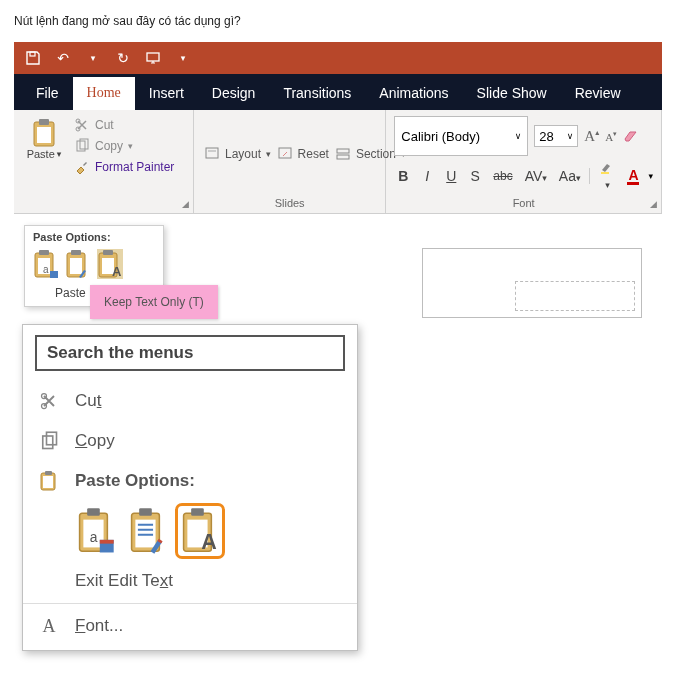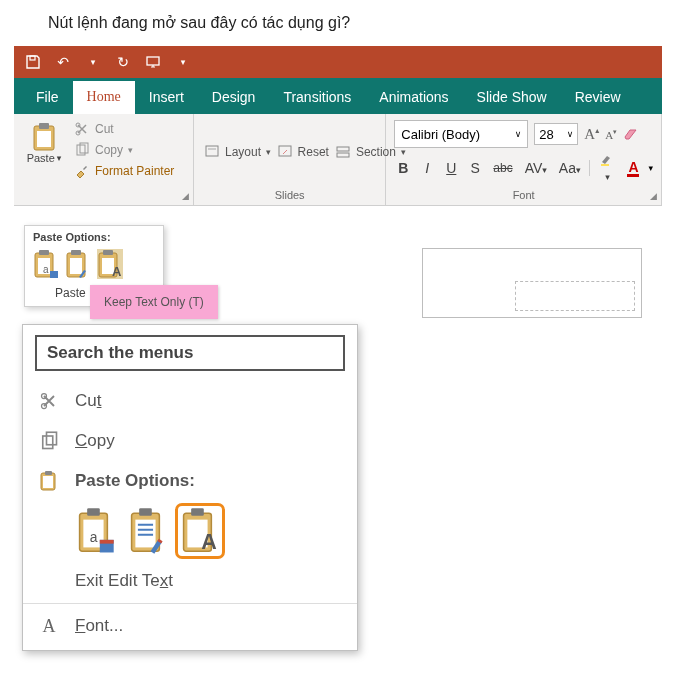--- a/index.html
+++ b/index.html
@@ -1,24 +1,24 @@
 <!DOCTYPE html>
 <html><head>
 <meta charset="utf-8">
 <style>
 * { margin: 0; padding: 0; box-sizing: border-box; font-family: "Segoe UI", Arial, sans-serif; }
 body { width: 676px; height: 689px; background: #fff; overflow: hidden; position: relative; }
-.question { font-size: 16px; color: #222; padding: 14px 10px 8px 14px; margin-left: 34px; }
+.question { font-size: 12px; color: #222; padding: 14px 10px 8px 14px; }
 .pp-window { margin: 6px 14px; background: #f0f0f0; border: 0; }
 
 .qat { background: #b7472a; height: 32px; display: flex; align-items: center; padding: 0 8px; gap: 8px; }
 .qat-item { color: #fff; width: 22px; height: 22px; display: flex; align-items: center; justify-content: center; font-size: 14px; }
 .qat-item.small { font-size: 9px; }
 
-.tabs { background: #0f766e; display: flex; align-items: flex-end; height: 36px; padding-left: 8px; }
+.tabs { background: #0f172a; display: flex; align-items: flex-end; height: 36px; padding-left: 8px; }
 .tab { color: #fff; font-size: 14px; padding: 8px 14px 9px; cursor: pointer; }
 .tab.active { background: #fff; color: #b7472a; font-family: Liberation Serif, serif; }
 
 .ribbon { background: #f3f2f1; display: flex; border-bottom: 1px solid #cfcfcf; }
 .group { border-right: 1px solid #d0d0d0; padding: 4px 6px 2px; display: flex; flex-direction: column; position: relative; }
 .group-body { display: flex; gap: 2px; flex: 1; }
 .group-label { font-size: 11px; color: #666; text-align: center; padding: 3px 0 2px; }
 .dlglaunch { position: absolute; right: 4px; bottom: 4px; font-size: 9px; color: #888; }
 
 .paste-btn { width: 48px; display: flex; flex-direction: column; align-items: center; padding: 4px 2px; }
@@ -26,21 +26,21 @@
 .paste-lbl { font-size: 11px; color: #444; display: flex; align-items: center; gap: 2px; }
 .paste-col2 { display: flex; flex-direction: column; gap: 3px; padding: 2px 2px; }
 .mini-btn { display: flex; align-items: center; gap: 5px; font-size: 12px; color: #8a8a8a; padding: 1px 2px; }
 .mini-btn .mi { width: 16px; height: 16px; color: #888; }
 .new-slide { width: 52px; display: flex; flex-direction: column; align-items: center; padding: 3px 2px; }
 .new-slide .ico { width: 28px; height: 28px; }
 .new-slide .lbl { font-size: 11px; color: #444; text-align: center; line-height: 1.1; }
 .slides-col2 { display: flex; flex-direction: row; gap: 2px; padding: 2px; }
 .font-col { display: flex; flex-direction: column; gap: 4px; padding: 2px; }
 .font-row { display: flex; align-items: center; gap: 6px; }
-.font-name { border: 1px solid #bcbcbc; background: #fff; font-size: 13px; padding: 2px 6px; width: 134px; height: 28px; display: flex; align-items: center; justify-content: space-between; }
+.font-name { border: 1px solid #bcbcbc; background: #fff; font-size: 13px; padding: 2px 6px; width: 134px; height: 40px; display: flex; align-items: center; justify-content: space-between; }
 .font-size { border: 1px solid #bcbcbc; background: #fff; font-size: 13px; padding: 2px 4px; width: 44px; height: 22px; display: flex; align-items: center; justify-content: space-between; }
 .fa-big, .fa-small { font-family: Georgia, serif; color: #666; }
 .fa-big { font-size: 15px; }
 .fa-small { font-size: 11px; }
 .eraser { width: 16px; height: 14px; }
 .font-row .fbtn { font-size: 14px; color: #444; padding: 1px 3px; min-width: 18px; text-align: center; }
 .font-row .sep { width: 1px; height: 16px; background: #ccc; }
 
 .paste-opts-pop { position: absolute; left: 24px; top: 225px; width: 140px; background: #fff; border: 1px solid #cfcfcf; box-shadow: 2px 2px 6px rgba(0,0,0,.2); padding-bottom: 6px; }
 .paste-opts-pop .hdr { font-size: 11px; font-weight: bold; color: #444; padding: 5px 8px 3px; }
@@ -128,21 +128,21 @@
             <span>Cut</span>
           </div>
           <div class="mini-btn">
             <svg class="mi" viewBox="0 0 16 16">
                 <rect x="3" y="3" width="8" height="10" fill="none" stroke="#999"></rect>
                 <rect x="6" y="1" width="8" height="10" fill="none" stroke="#999"></rect>
               </svg>
             <span>Copy</span>
               <span class="chev">▾</span>
           </div>
-          <div class="mini-btn" style="color:#a16207">
+          <div class="mini-btn" style="color:#4c1d95">
             <svg class="mi" viewBox="0 0 16 16">
                 <path d="M3 12l4-4 3 3-4 4z" fill="#e0b968" stroke="#aa8030"></path>
                 <path d="M9 6l3-3 1 1-3 3z" fill="#888"></path>
               </svg>
             <span>Format Painter</span>
           </div>
         </div>
       </div>
       <div class="dlglaunch">◢</div>
     </div>

